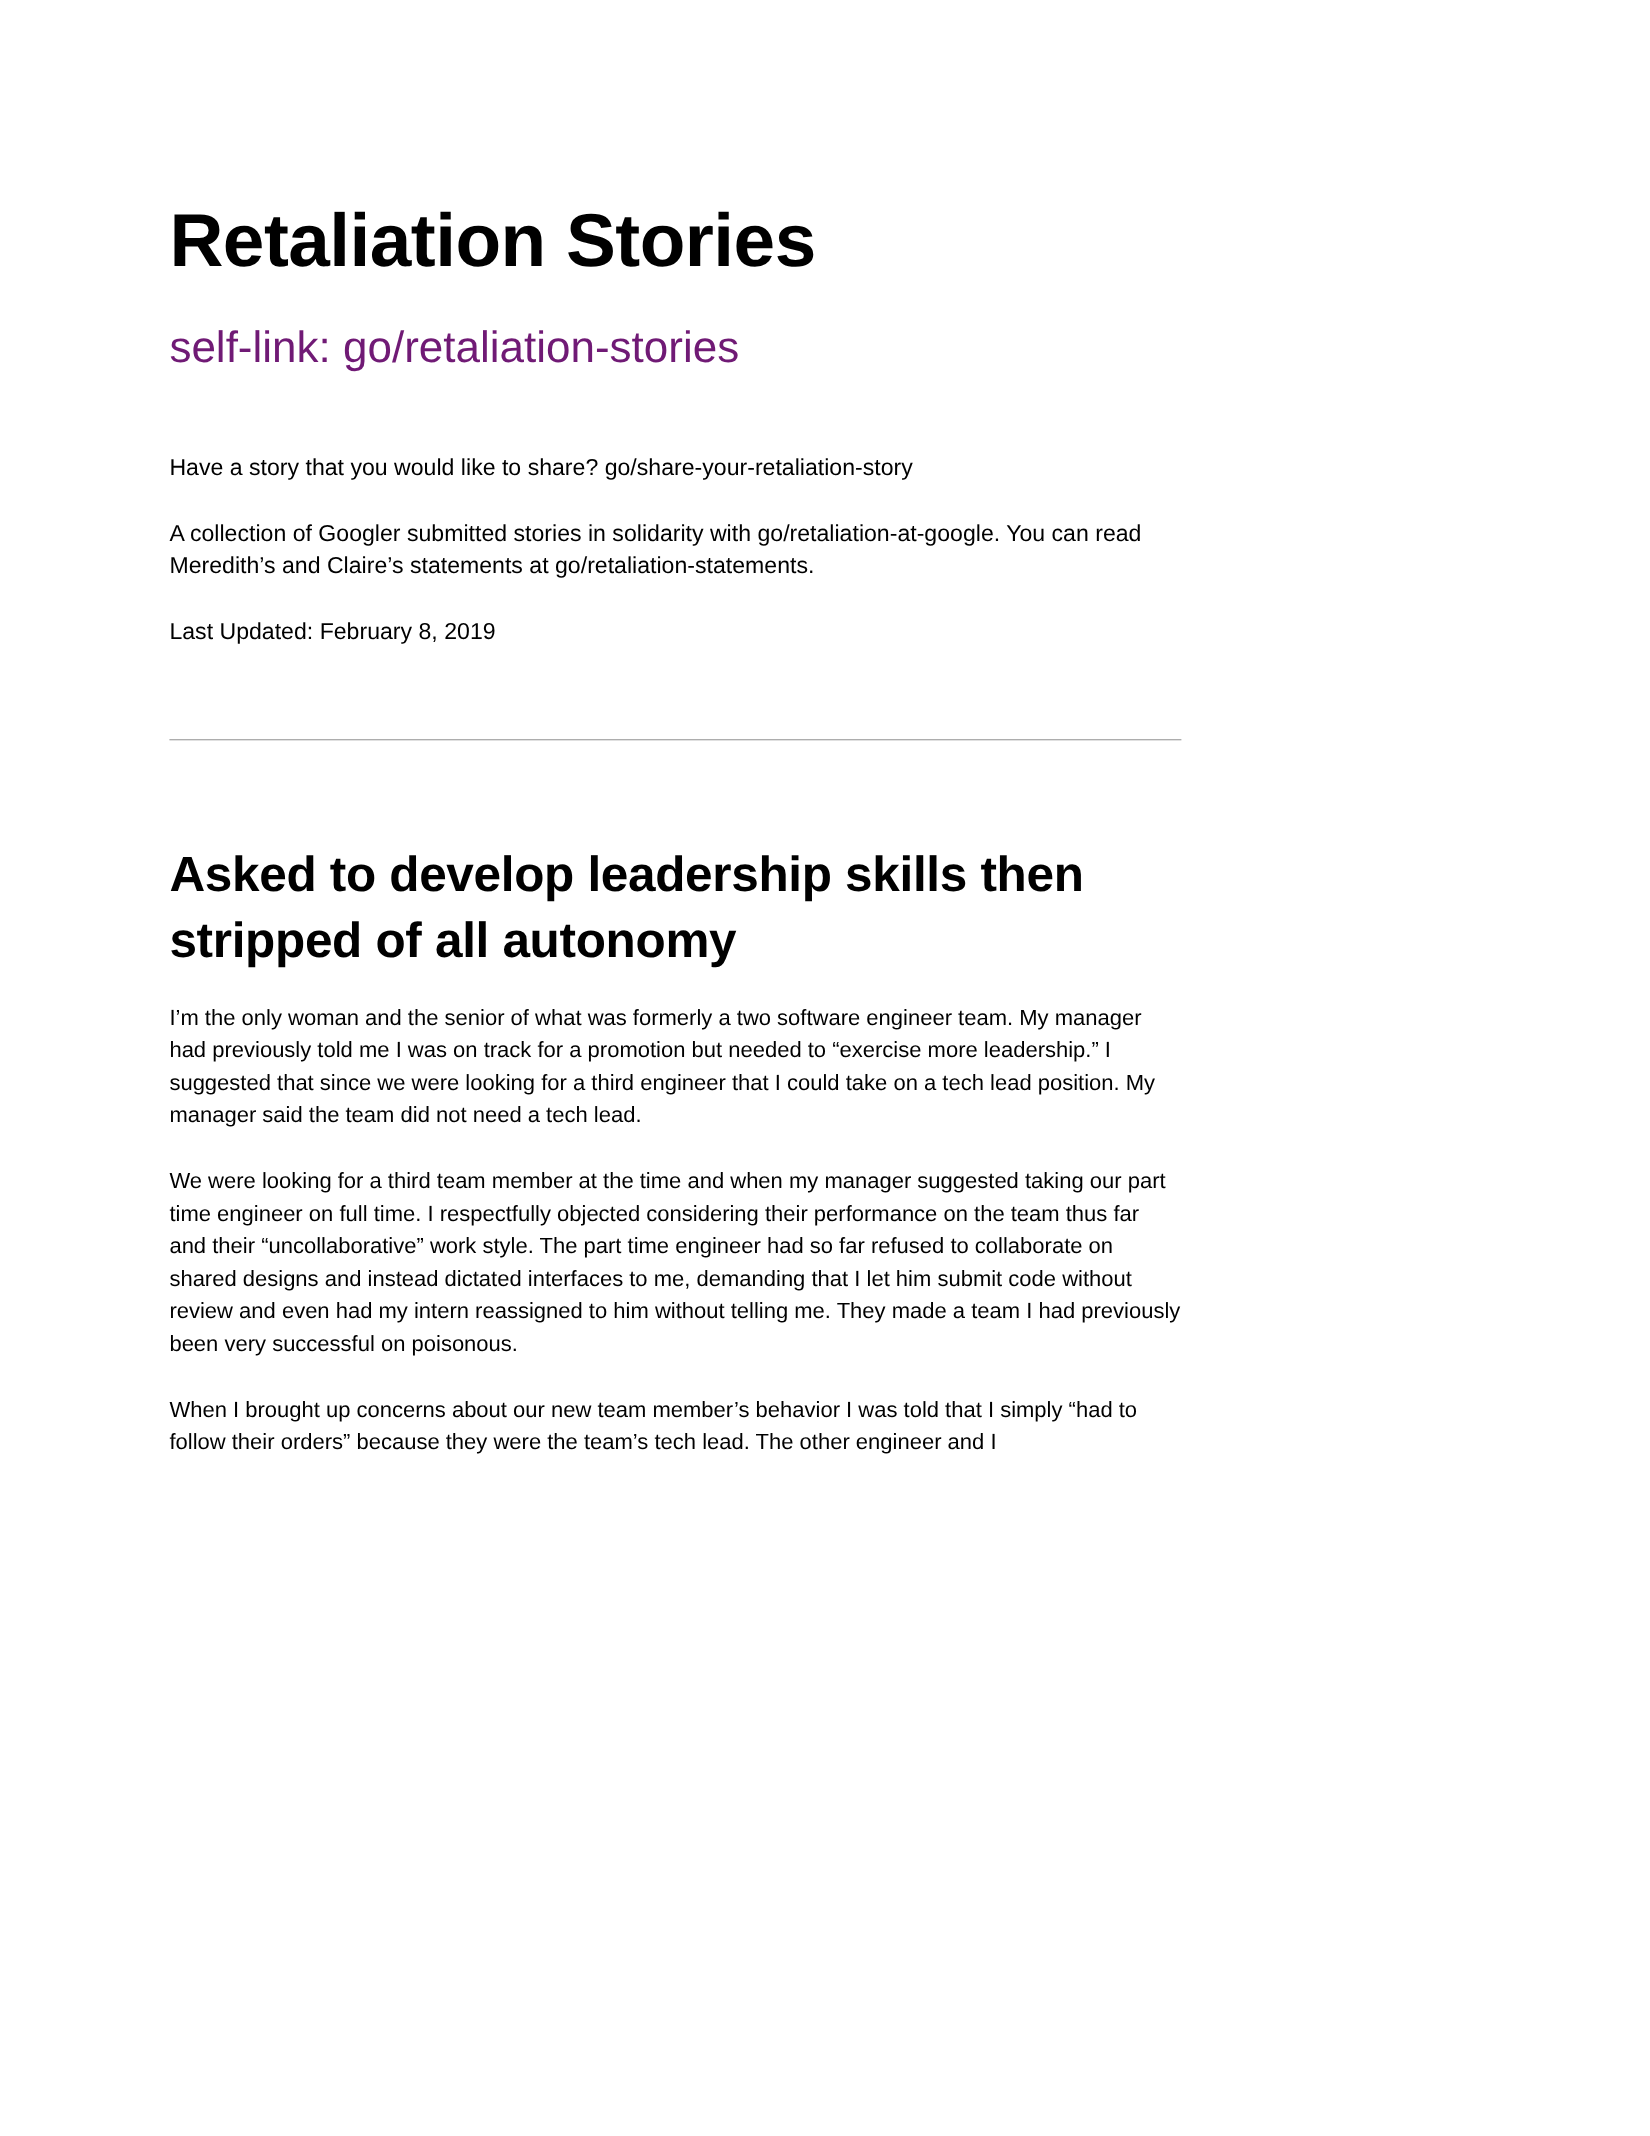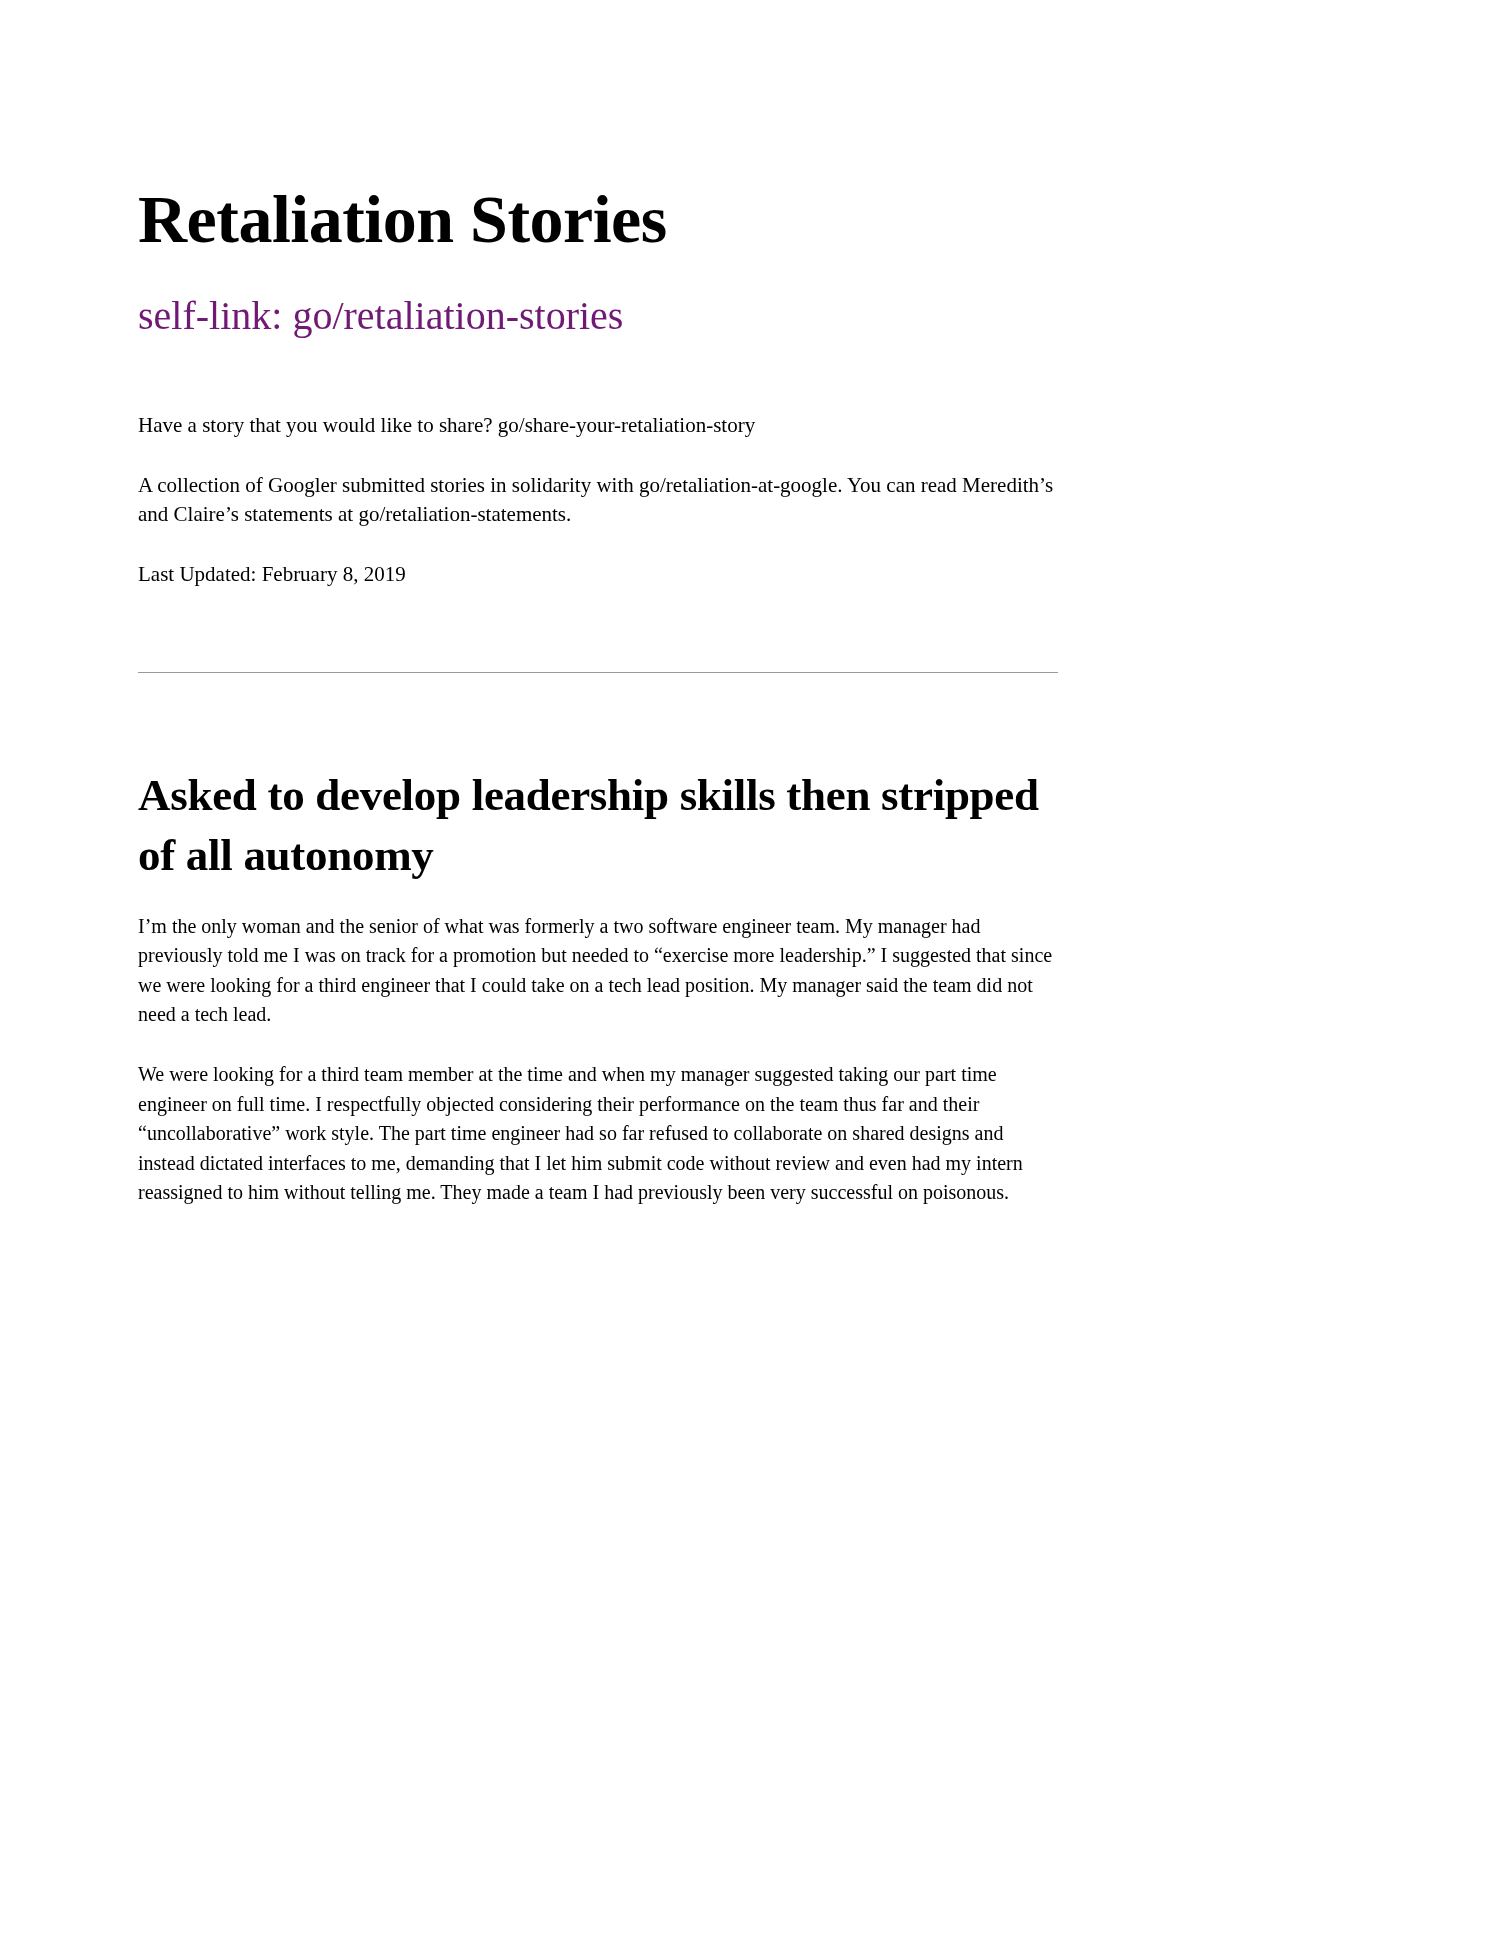--- a/index.html
+++ b/index.html
@@ -17,24 +17,23 @@
     position: relative;
     width: 1500px;
     height: 1942px;
     background: #ffffff;
     margin: 0 auto;
     overflow: hidden;
     box-sizing: border-box;
   }
   .doc-body {
     position: absolute;
-    left: 138px;
+    left: 154px;
     top: 0;
     width: 920px;
-    font-family: Liberation Serif, serif;
   }
 
   
   .doc-title {
     font-size: 68px;
     font-weight: 700;
     line-height: 1.1;
     letter-spacing: -0.5px;
     margin: 0;
     padding-top: 182px;
@@ -113,17 +112,18 @@
 
     <div class="divider-wrap">
       <hr class="divider">
     </div>
 
     <div class="story-section">
       <h2 class="story-heading">Asked to develop leadership skills then stripped of all autonomy</h2>
       <div class="story-body">
         <p class="body-text">I’m the only woman and the senior of what was formerly a two software engineer team. My manager had previously told me I was on track for a promotion but needed to “exercise more leadership.” I suggested that since we were looking for a third engineer that I could take on a tech lead position. My manager said the team did not need a tech lead.</p>
         <p class="body-text">We were looking for a third team member at the time and when my manager suggested taking our part time engineer on full time. I respectfully objected considering their performance on the team thus far and their “uncollaborative” work style. The part time engineer had so far refused to collaborate on shared designs and instead dictated interfaces to me, demanding that I let him submit code without review and even had my intern reassigned to him without telling me. They made a team I had previously been very successful on poisonous.</p>
+        <p class="body-text">When I brought up concerns about our new team member’s behavior I was told that I simply “had to follow their orders” because they were the team’s tech lead. The other engineer and I</p>
       </div>
     </div>
 
   </div>
 </div>
 
 </body></html>

